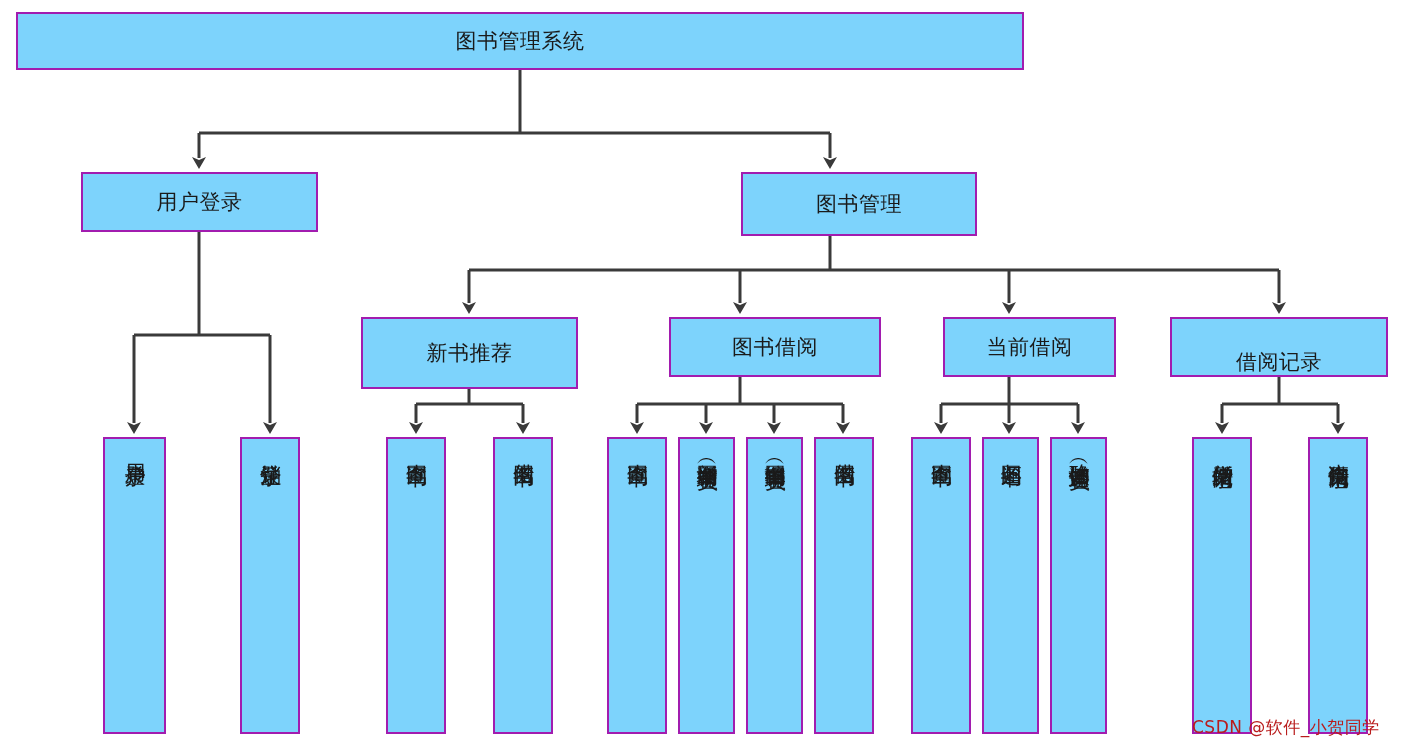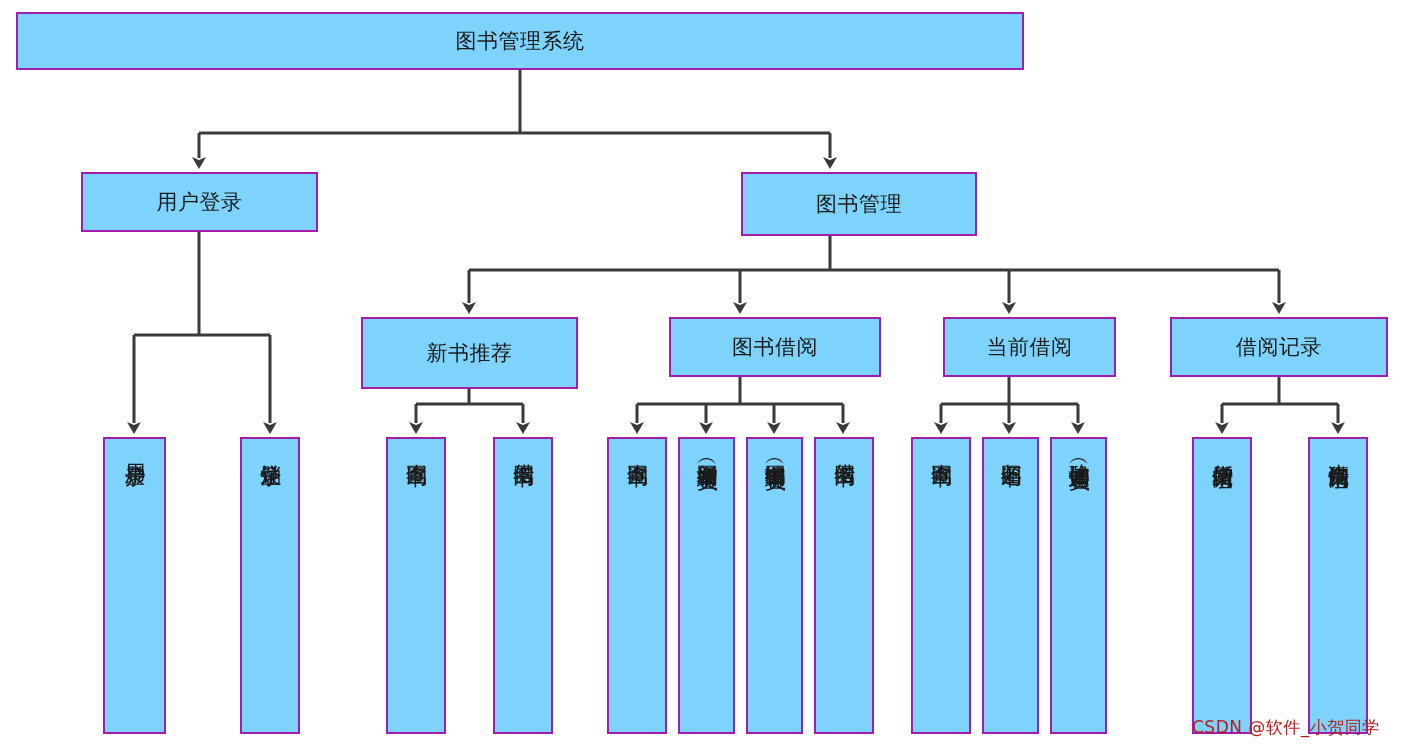--- a/index.html
+++ b/index.html
@@ -146,21 +146,21 @@
   </div>
 
   <div class="node horizontal" style="left:634px; top:317px; width:212px; height:60px;margin-left:35px;">
     <span class="node-label">图书借阅</span>
   </div>
 
   <div class="node horizontal" style="left:943px; top:317px; width:173px; height:60px;">
     <span class="node-label">当前借阅</span>
   </div>
 
-  <div class="node horizontal" style="left:1170px; top:317px; width:218px; height:60px;">
+  <div class="node horizontal" style="left:1170px; top:317px; width:218px; height:60px;align-items:flex-end;">
     <span class="node-label">借阅记录</span>
   </div>
 
   <div class="node vertical" style="left:103px; top:437px; width:63px; height:297px;">
     <span class="node-label">用户登录</span>
   </div>
 
   <div class="node vertical" style="left:240px; top:437px; width:60px; height:297px;">
     <span class="node-label">注销登录</span>
   </div>

